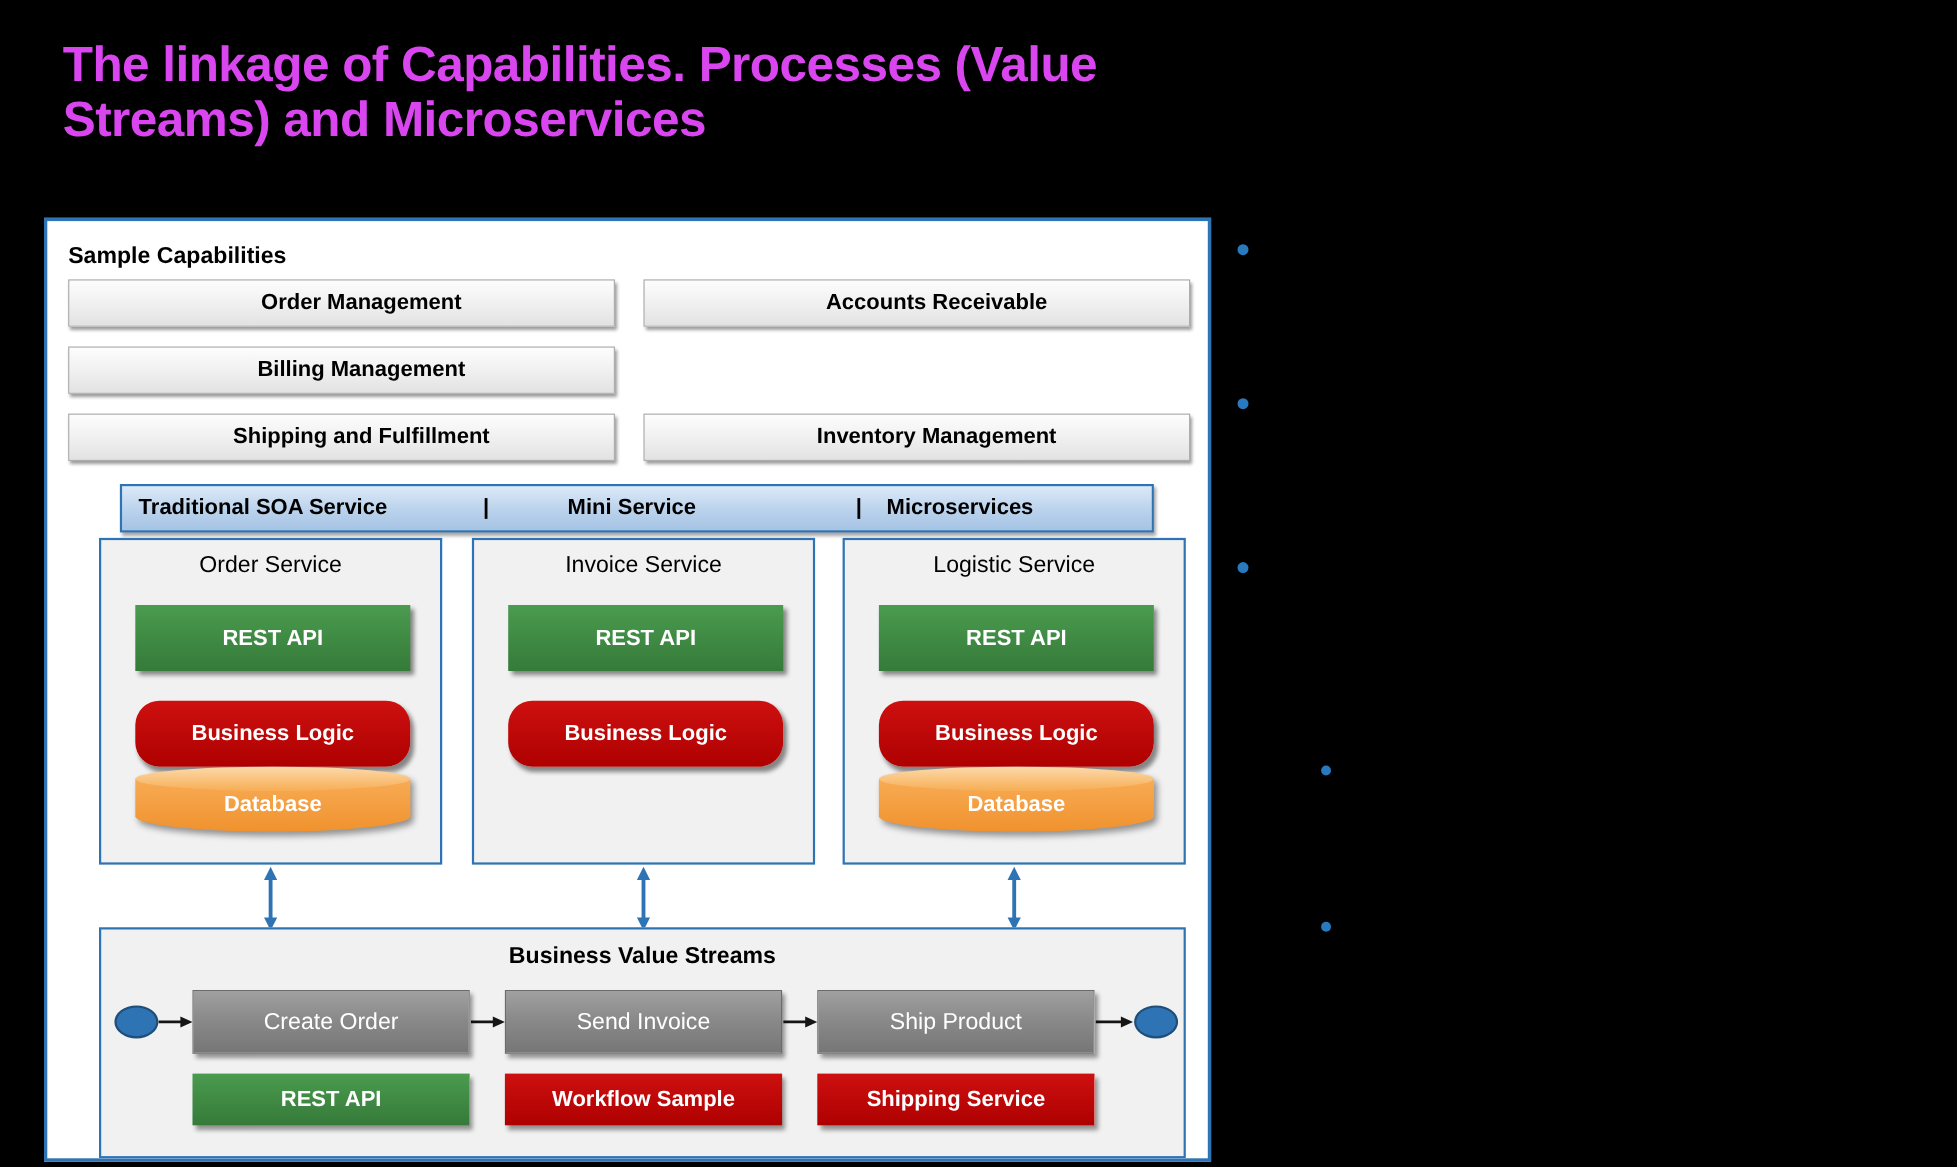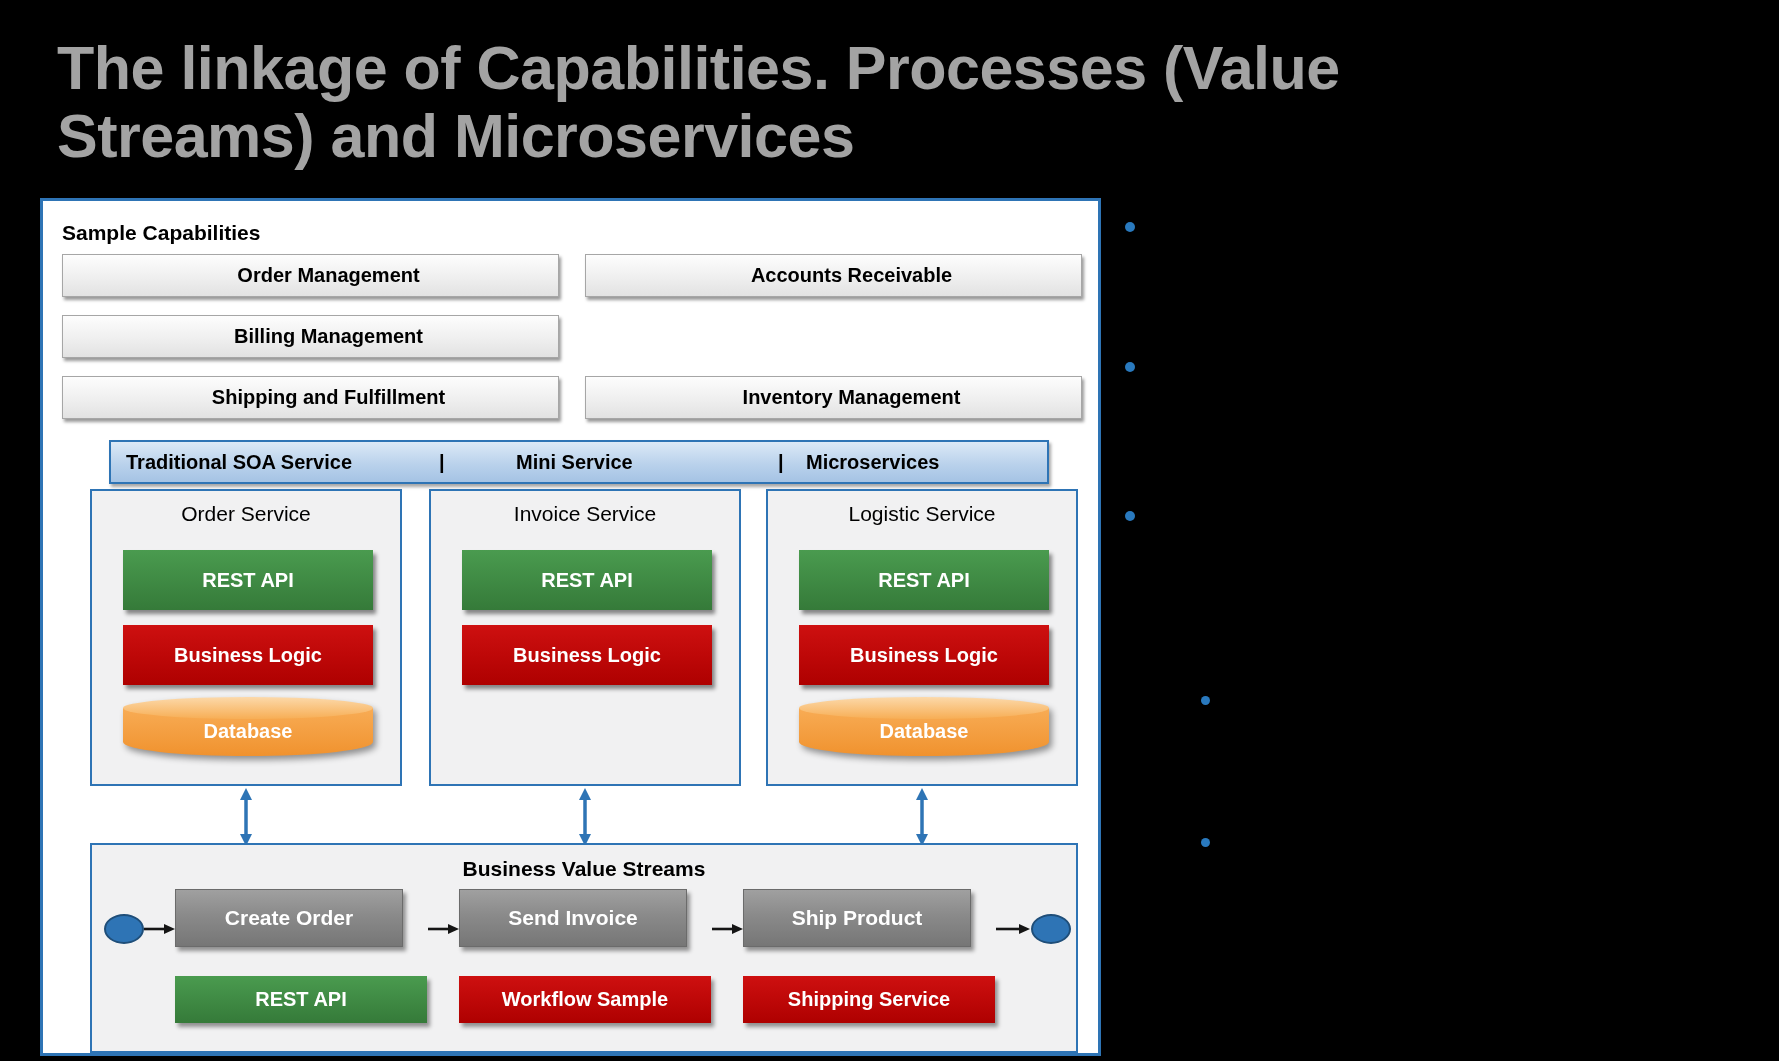--- a/index.html
+++ b/index.html
@@ -6,21 +6,21 @@
   body {
     width:1779px; height:1061px;
     background:#000;
     position:relative;
     overflow:hidden;
     font-family:"Liberation Sans", sans-serif;
     color:#000;
   }
   .page-title {
     position:absolute; left:57px; top:34px; width:1300px;
-    color:#a3a3a3; font-weight:bold; font-size:61px; line-height:1.12;
+    color:#d946ef; font-weight:bold; font-size:45px; line-height:1.12;
     letter-spacing:-0.5px;
   }
   .panel {
     position:absolute; left:40px; top:198px; width:1061px; height:858px;
     background:#fff; border:3px solid #2E74B5; box-sizing:border-box;
   }
   .panel-heading {
     position:absolute; left:19px; top:20px;
     font-weight:bold; font-size:21px; color:#000;
   }
@@ -48,21 +48,21 @@
     position:absolute; top:11px; left:0; width:100%; text-align:center;
     font-weight:normal; font-size:21px;
   }
   .layer {
     position:absolute; left:31px; width:250px; height:60px;
     display:flex; align-items:center; justify-content:center;
     color:#fff; font-weight:bold; font-size:20px;
     box-shadow:3px 4px 4px rgba(0,0,0,0.45);
   }
   .layer.api  { top:59px;  background:linear-gradient(180deg,#4A9B4F 0%,#357A39 100%); }
-  .layer.logic{ top:134px; background:linear-gradient(180deg,#CE1010 0%,#AE0000 100%); }
+  .layer.logic{ top:146px; background:linear-gradient(180deg,#CE1010 0%,#AE0000 100%);border-radius:22px; }
   .db { position:absolute; left:31px; top:206px; width:250px; height:60px;
         filter:drop-shadow(3px 4px 3px rgba(0,0,0,0.40)); }
   .db-body {
     position:absolute; top:11px; left:0; width:100%; height:48px;
     background:linear-gradient(180deg,#F8AC55 0%,#F0922E 100%);
     border-radius:0 0 50% 50% / 0 0 14px 14px;
   }
   .db-top {
     position:absolute; top:0; left:0; width:100%; height:22px;
     background:linear-gradient(180deg,#FCD9AA 0%,#F7AE55 100%);
@@ -77,26 +77,26 @@
   .varrow { position:absolute; top:587px; }
   .vs {
     position:absolute; left:47px; top:642px; width:988px; height:210px; box-sizing:border-box;
     background:#F1F1F2; border:2px solid #2E74B5;
   }
   .vs-title {
     position:absolute; top:12px; left:0; width:100%; text-align:center;
     font-weight:bold; font-size:21px;
   }
   .step {
-    position:absolute; top:44px; width:228px; height:58px; box-sizing:border-box;
+    position:absolute; top:55px; width:252px; height:58px; box-sizing:border-box;
     background:linear-gradient(180deg,#A0A0A0 0%,#8A8A8A 45%,#767676 100%);
     border:1px solid #6B6B6B;
     box-shadow:3px 4px 4px rgba(0,0,0,0.40);
     display:flex; align-items:center; justify-content:center;
-    color:#fff; font-weight:bold; font-size:21px;
+    color:#fff; font-weight:normal; font-size:21px;
   }
   .impl {
     position:absolute; top:131px; width:252px; height:47px;
     display:flex; align-items:center; justify-content:center;
     color:#fff; font-weight:bold; font-size:20px;
     box-shadow:3px 4px 4px rgba(0,0,0,0.40);
   }
   .impl.green { background:linear-gradient(180deg,#4A9B4F 0%,#357A39 100%); }
   .impl.red   { background:linear-gradient(180deg,#CE1010 0%,#AE0000 100%); }
   .node {

